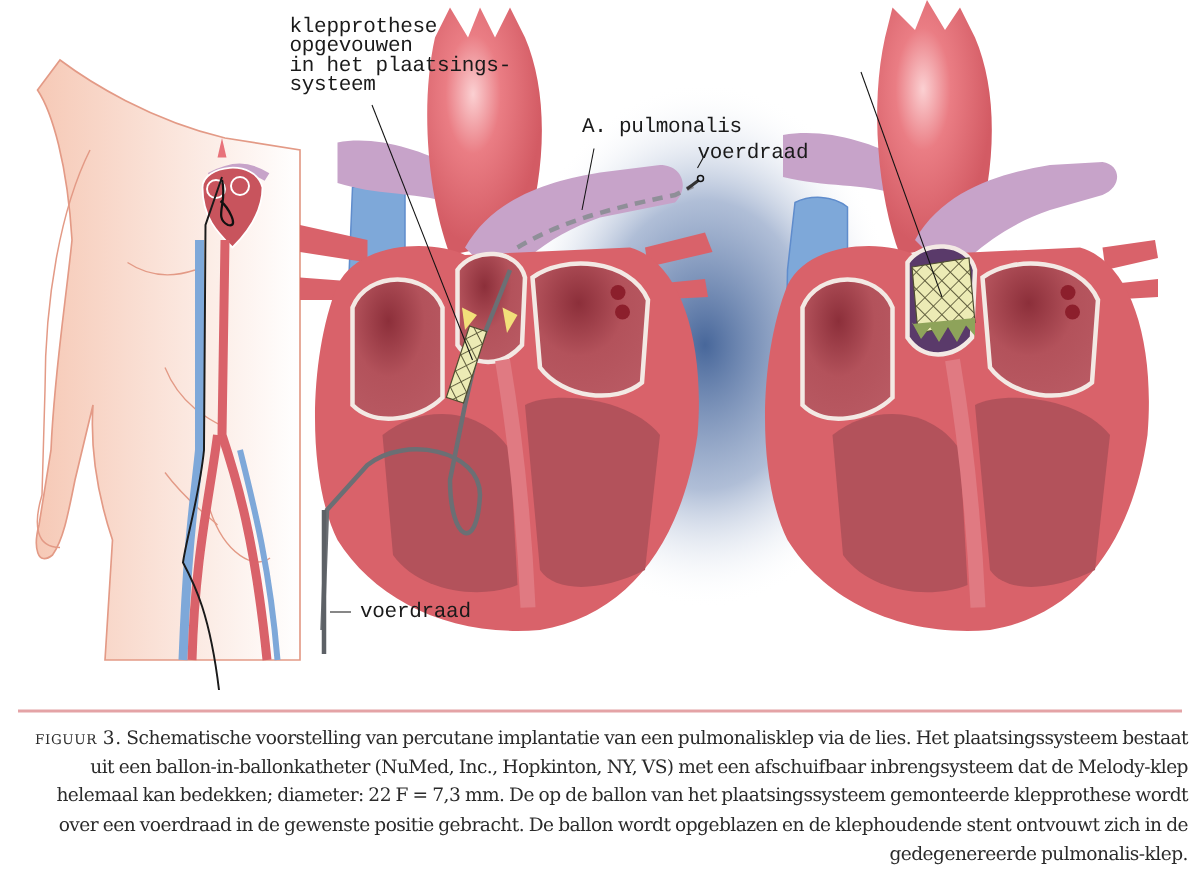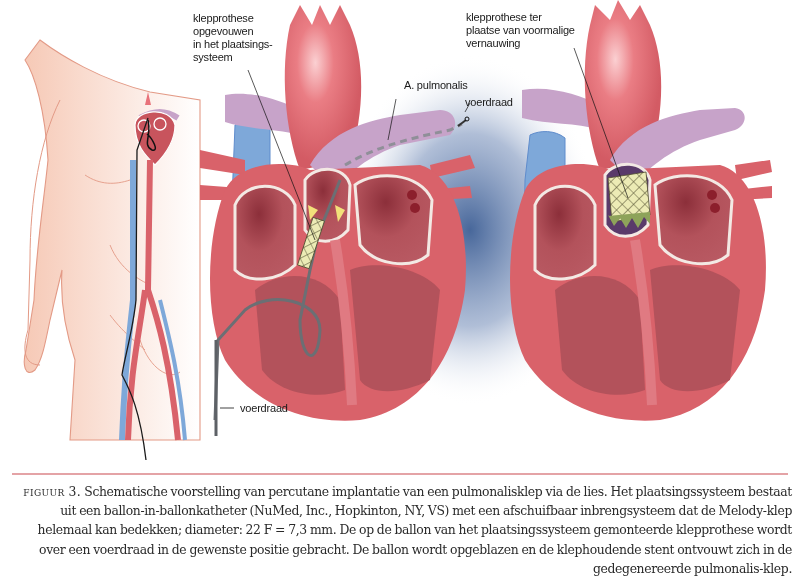--- a/index.html
+++ b/index.html
@@ -1,19 +1,19 @@
 <!DOCTYPE html>
 <html><head>
 <meta charset="utf-8">
 <style>
   html, body { margin: 0; padding: 0; background: #ffffff; }
   body { width: 800px; height: 586px; position: relative; overflow: hidden; font-family: "DejaVu Sans", sans-serif; }
   .figure { position: absolute; left: 0; top: 0; width: 800px; height: 465px; }
   .figure svg { position: absolute; left: 0; top: 0; }
-  .label { position: absolute; font-family: Liberation Sans, sans-serif; font-size: 11px; line-height: 13px; color: #1a1a1a; white-space: pre-line; letter-spacing: -0.2px; }
+  .label { position: absolute; font-family: Liberation Mono, monospace; font-size: 14px; line-height: 13px; color: #1a1a1a; white-space: pre-line; letter-spacing: -0.2px; }
   .divider { position: absolute; left: 12px; top: 473px; width: 776px; height: 2px; background: #e4a3a6; }
   .caption { position: absolute; left: 12px; top: 482px; width: 780px; font-family: "DejaVu Serif", serif; font-size: 12.4px; line-height: 19.2px; color: #2a2a2a; letter-spacing: -0.35px; word-spacing: -0.5px; text-align: right; }
   .caption .fig-label { font-variant: small-caps; letter-spacing: 0.4px; text-transform: lowercase; }
 </style>
 </head>
 <body>
 
 <div class="figure">
   <svg width="800" height="465" viewBox="0 0 800 465">
     <defs>
@@ -135,23 +135,20 @@
       <path d="M608 178 L 646 172 L 650 215 L 612 222 Z" fill="url(#stentPat)" stroke="#4f4d30" stroke-width="0.8"></path>
       <path d="M608 215 L 614 226 L 620 218 L 626 228 L 632 218 L 638 228 L 644 217 L 650 224 L 650 212 L 608 216 Z" fill="#8ea35a"></path>
       <line x1="574" y1="48" x2="628" y2="198" stroke="#111" stroke-width="0.7"></line>
     </g>
   </svg>
 
   <div class="label" style="left:193px; top:12px;">klepprothese
 opgevouwen
 in het plaatsings-
 systeem</div>
-  <div class="label" style="left:388px; top:79px;margin-left:16px;">A. pulmonalis</div>
+  <div class="label" style="left:388px; top:79px;">A. pulmonalis</div>
   <div class="label" style="left:465px; top:96px;">voerdraad</div>
   <div class="label" style="left:240px; top:402px;">voerdraad</div>
-  <div class="label" style="left:466px; top:11px;">klepprothese ter
-plaatse van voormalige
-vernauwing</div>
 </div>
 
 <div class="divider"></div>
 
 <div class="caption"><span class="fig-label">figuur 3.</span><span> Schematische voorstelling van percutane implantatie van een pulmonalisklep via de lies. Het plaatsingssysteem bestaat uit een ballon-in-ballonkatheter (NuMed, Inc., Hopkinton, NY, VS) met een afschuifbaar inbrengsysteem dat de Melody-klep helemaal kan bedekken; diameter: 22 F = 7,3 mm. De op de ballon van het plaatsingssysteem gemonteerde klepprothese wordt over een voerdraad in de gewenste positie gebracht. De ballon wordt opgeblazen en de klephoudende stent ontvouwt zich in de gedegenereerde pulmonalis-klep.</span></div>
 
 </body></html>

